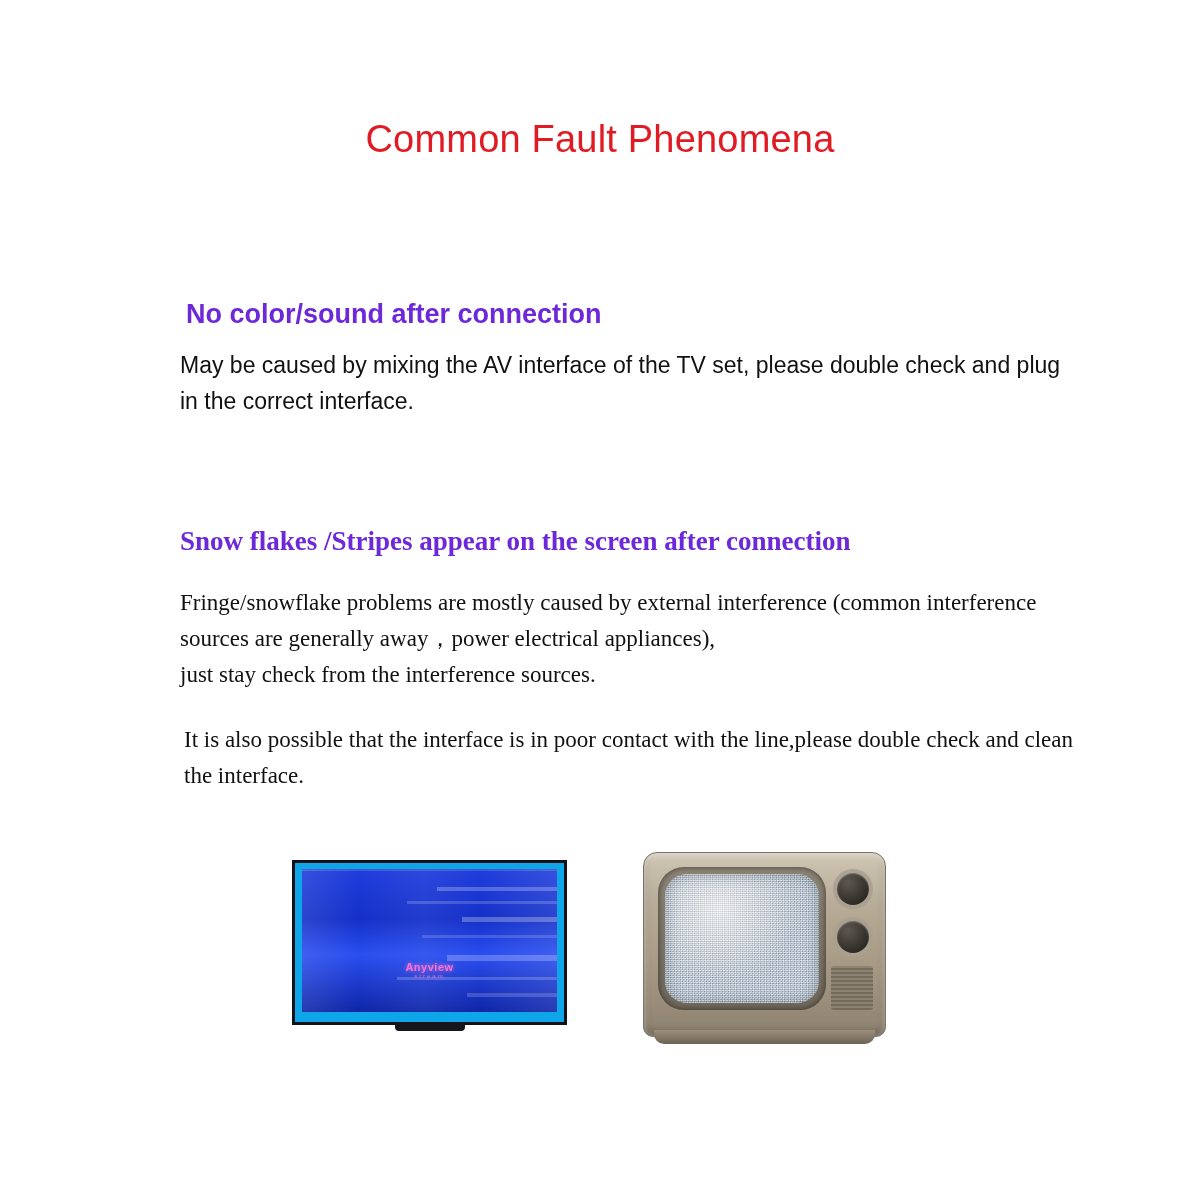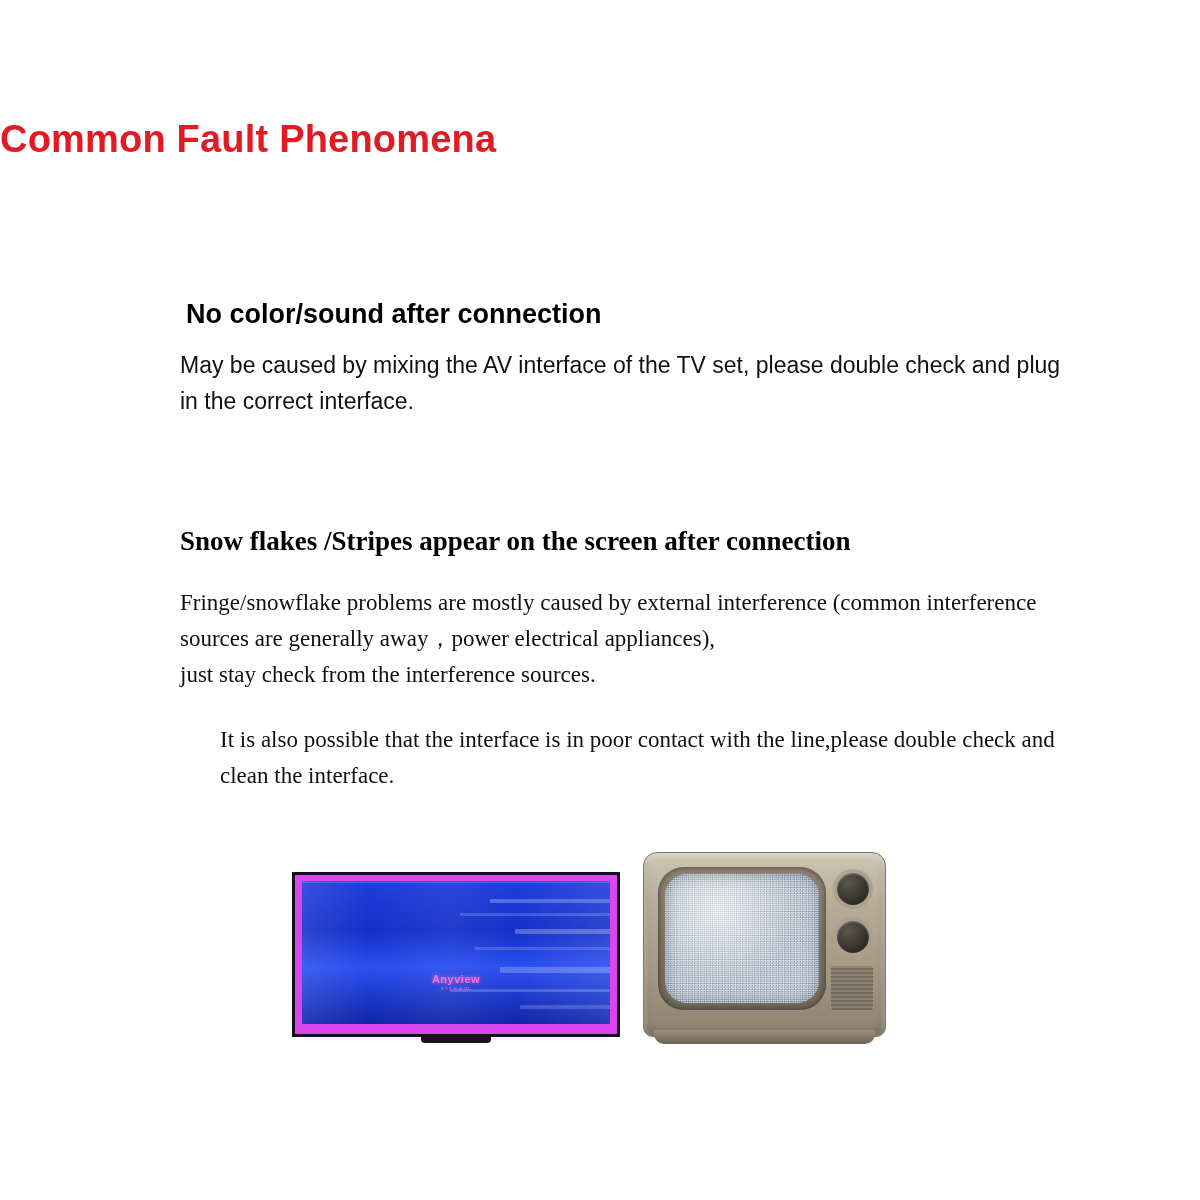--- a/index.html
+++ b/index.html
@@ -20,57 +20,57 @@
     position: absolute;
     inset: 0;
     background: #ffffff;
   }
 
   .title {
     position: absolute;
     top: 118px;
     left: 0;
     width: 1200px;
+    text-align: center;
     font-size: 38px;
-    font-weight: bold;
+    font-weight: normal;
     color: #e01b24;
     letter-spacing: 0.2px;
   }
 
   .section {
     position: absolute;
     left: 180px;
     width: 920px;
   }
 
   .section-1 { top: 298px; }
   .section-2 { top: 525px; font-family: Liberation Serif, serif; }
 
   .heading {
     font-size: 27px;
     font-weight: bold;
-    color: #000000;
+    color: #6d28d9;
     margin: 0 0 18px 0;
     line-height: 1.2;
   }
   .heading.indent {
     padding-left: 6px;
   }
 
   .para {
     font-size: 23px;
     line-height: 1.55;
     color: #111111;
     margin: 0 0 4px 0;
     max-width: 900px;
   }
   .para.gap-top {
     margin-top: 30px;
     padding-left: 4px;
-    margin-left: 36px;
   }
 
   .section-2 .heading {
     margin-bottom: 28px;
   }
   .section-2 .para {
     margin-bottom: 0;
   }
 
   
@@ -79,24 +79,24 @@
     top: 860px;
     left: 180px;
     width: 940px;
     height: 200px;
   }
 
   
   .tv-lcd {
     position: absolute;
     left: 112px;
-    top: 12px;
-    width: 328px;
+    top: 0px;
+    width: 275px;
     height: 165px;
-    background: #d946ef;
+    background: #0ea5e9;
     border: 3px solid #111118;
     box-sizing: border-box;
     padding: 6px 7px 10px 7px;
   }
   .tv-lcd .screen {
     position: relative;
     width: 100%;
     height: 100%;
     overflow: hidden;
     background:

